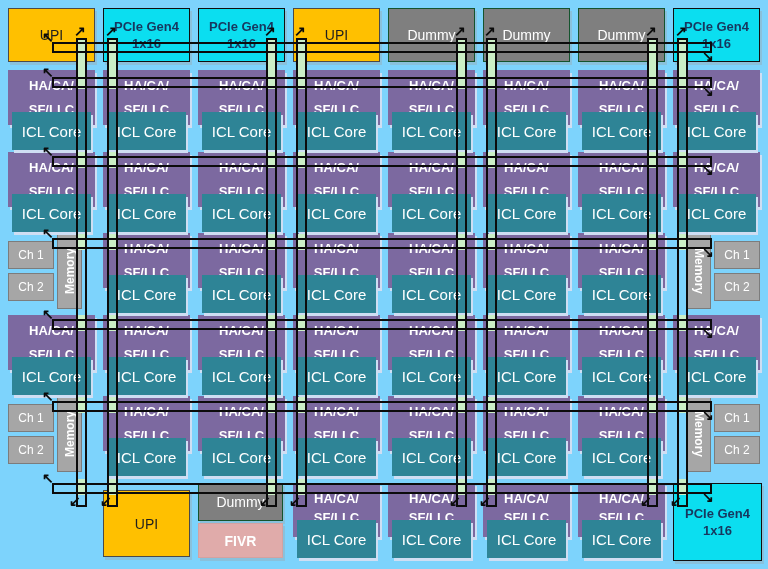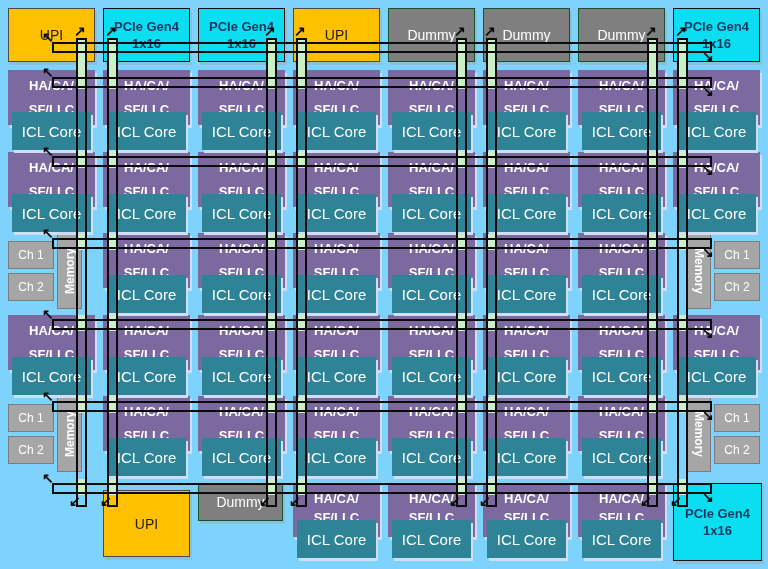--- a/index.html
+++ b/index.html
@@ -349,20 +349,23 @@
       <span>Ch 1</span>
     </div>
     <div class="abs chbox" style="left: 714px; top: 436px; width: 46px; height: 28px; background: rgb(166, 166, 166);">
       <span>Ch 2</span>
     </div>
     <div class="abs iobox upi" style="left: 103px; top: 490px; width: 87px; height: 67px; background: rgb(255, 192, 0);">
       <span>UPI</span>
     </div>
     <div class="abs iobox dummy" style="left: 198px; top: 483px; width: 85px; height: 38px; background: rgb(127, 127, 127);">
       <span>Dummy</span>
+    </div>
+    <div class="abs iobox fivr" style="left: 198px; top: 523px; width: 85px; height: 35px; background: rgb(224, 171, 170);">
+      <span>FIVR</span>
     </div>
     <div class="abs purple" style="left: 293px; top: 483px; width: 87px; height: 54px; background: rgb(124, 105, 160);">
       <span class="pline" style="position: absolute; top: 8px; width: 100%; text-align: center;">HA/CA/</span>
       <span class="pline" style="top: 27px;">SF/LLC</span>
     </div>
     <div class="abs teal" style="left: 297px; top: 520px; width: 79px; height: 38px; background: rgb(46, 132, 150);">
       <span>ICL Core</span>
     </div>
     <div class="abs purple" style="left: 388px; top: 483px; width: 87px; height: 54px; background: rgb(124, 105, 160);">
       <span class="pline" style="position: absolute; top: 8px; width: 100%; text-align: center;">HA/CA/</span>

